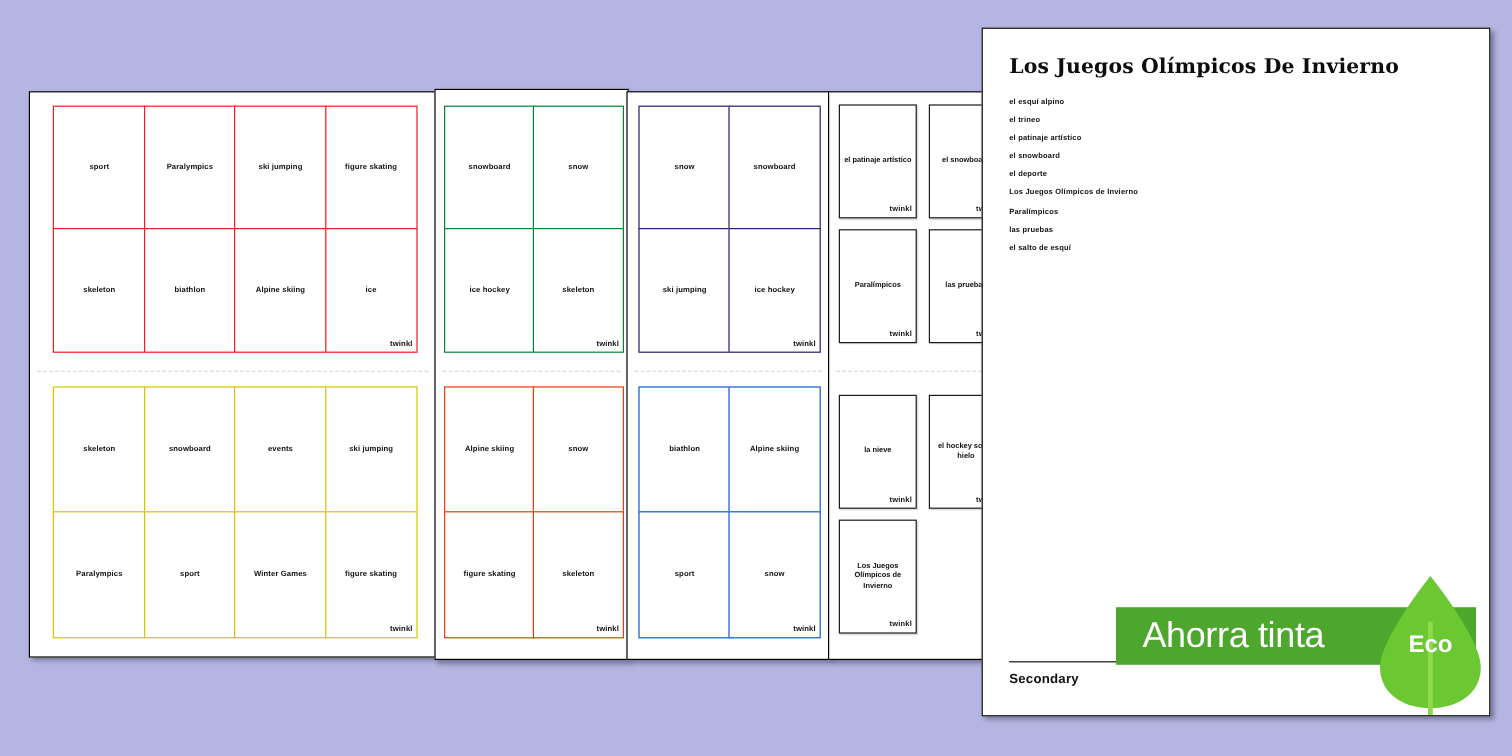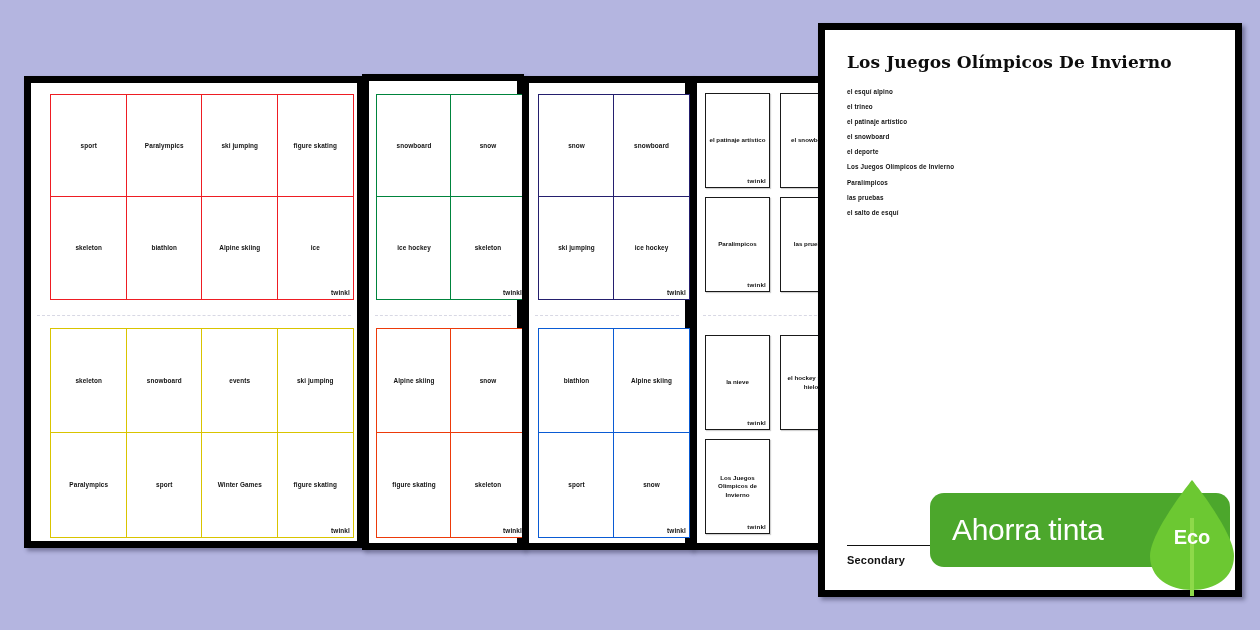--- a/index.html
+++ b/index.html
@@ -8,21 +8,21 @@
     background:#b4b5e0;
     font-family:"Liberation Sans",sans-serif;
     position:relative;
   }
 
   
   .sheet{
     position:absolute;
     background:#ffffff;
     box-sizing:border-box;
-    border:7px solid #000000;
+    border:1px solid #000000;
     box-shadow:3px 3px 4px rgba(40,40,70,.45);
   }
 
   
   #sheet-left{left:24px;top:76px;width:340px;height:472px;}
   #sheet-mid {left:362px;top:74px;width:162px;height:476px;}
   #sheet-mid2{left:522px;top:76px;width:170px;height:474px;}
   #sheet-cards{left:690px;top:76px;width:150px;height:474px;}
 
   
@@ -119,23 +119,23 @@
   }
   #footer-label{
     position:absolute;left:22px;bottom:24px;
     font-size:11px;font-weight:700;color:#111;letter-spacing:.2px;
   }
 
   
   #eco-badge{
     position:absolute;left:930px;top:530px;
     transform:translateY(-50%);
-    width:300px;height:74px;
+    width:300px;height:48px;
     background:#4ca72c;
-    border-radius:14px;
+    border-radius:0;
     display:flex;align-items:center;
     padding-left:22px;
     box-sizing:border-box;
     z-index:40;
   }
   #eco-badge-text{
     font-size:30px;color:#fff;font-weight:400;
     font-family:"Liberation Sans",sans-serif;
     letter-spacing:-.3px;
   }

